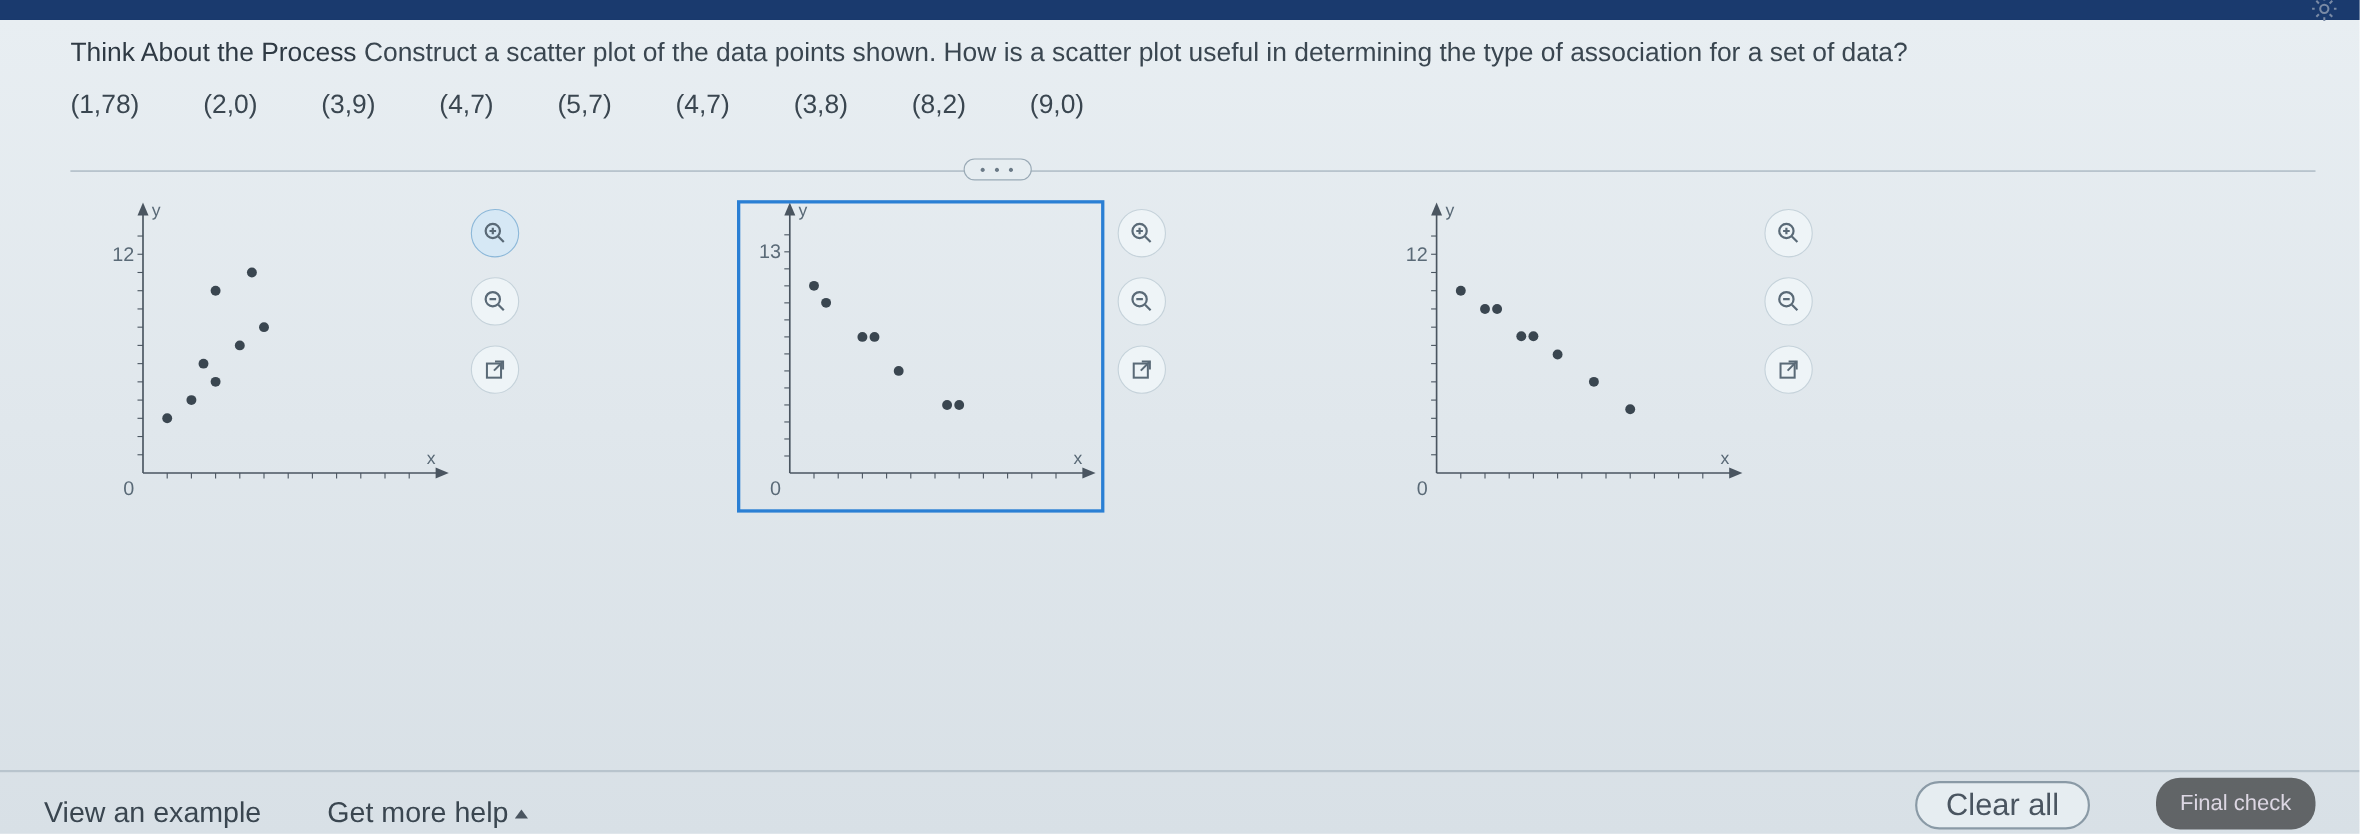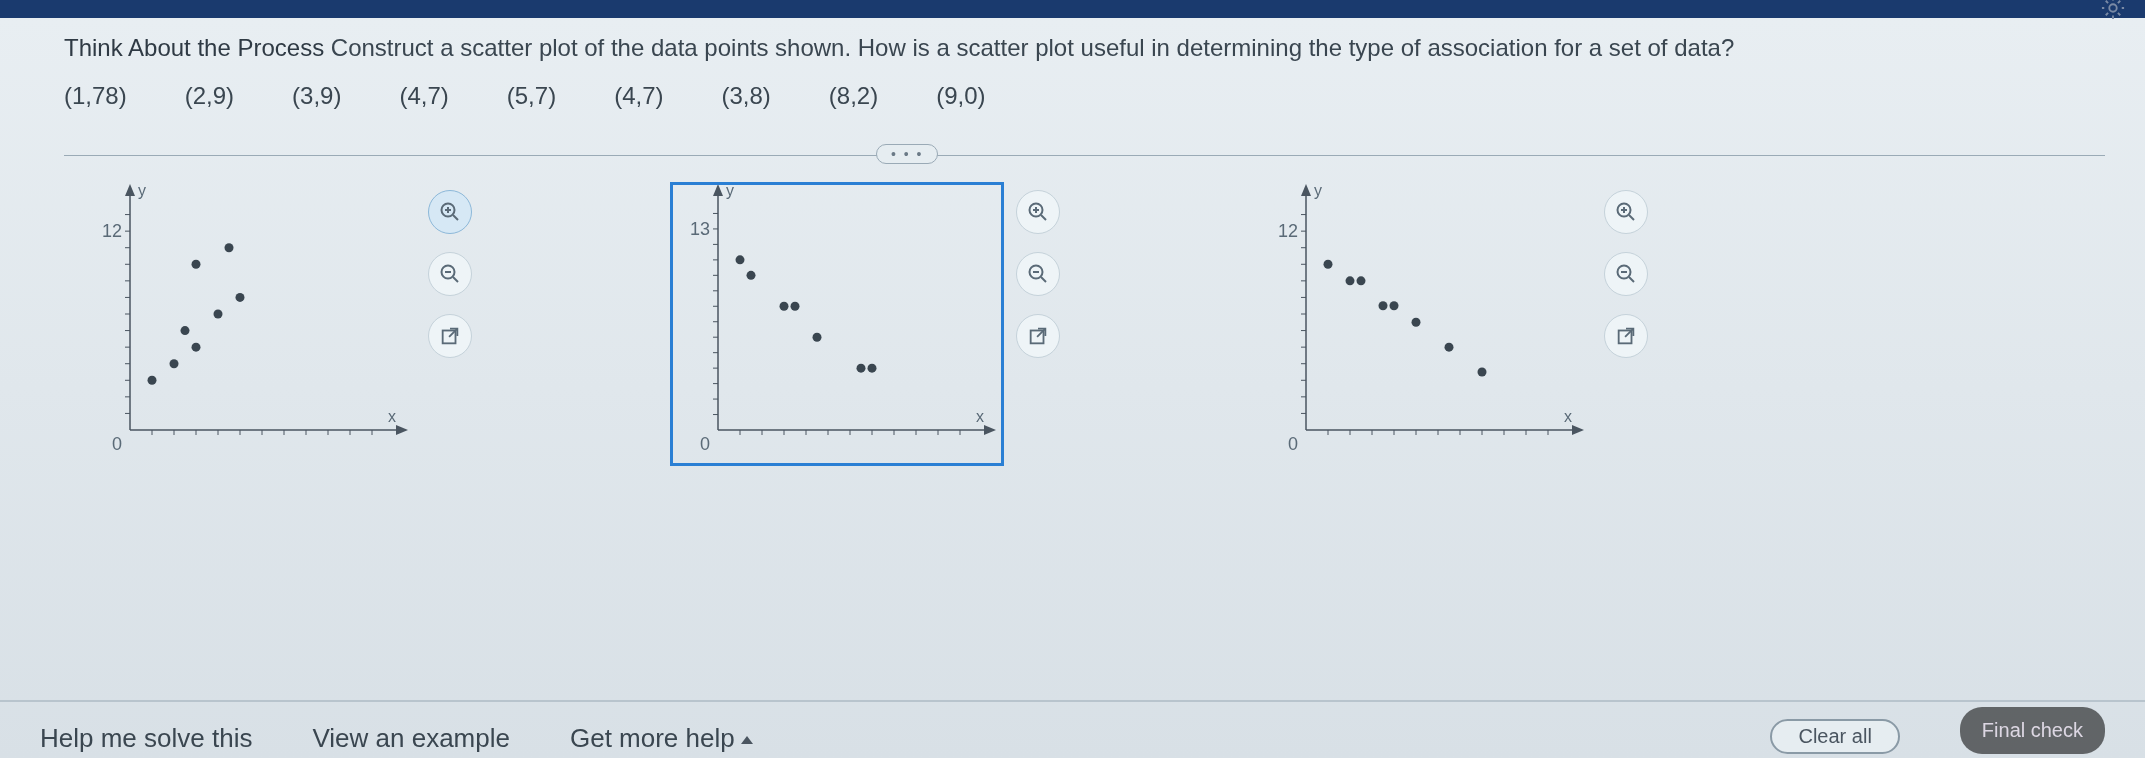--- a/index.html
+++ b/index.html
@@ -121,21 +121,21 @@
     gap: 60px;
     font-size: 26px;
     color: #3a4650;
   }
   .footer-link { cursor: pointer; }
   .footer-spacer { flex: 1; }
   .clear-btn {
     border: 2px solid #8a9aa6;
     border-radius: 22px;
     padding: 4px 26px;
-    font-size: 20px;
+    font-size: 28px;
     color: #4a5560;
     background: #e6edf1;
     cursor: pointer;
   }
   .final-btn {
     border-radius: 22px;
     padding: 12px 22px;
     font-size: 20px;
     color: #e0cfe0;
     background: #000000;
@@ -163,21 +163,21 @@
       <path d="M12 2.5v3M12 18.5v3M4.5 12h-2M21.5 12h-2M5.8 5.8l2 2M16.2 16.2l2 2M5.8 18.2l2-2M16.2 7.8l2-2"></path>
     </svg>
   </div>
 </div>
 
 <div class="content">
   <div class="question-text">
     <span class="q-title" style="font-weight:500">Think About the Process</span><span>  Construct a scatter plot of the data points shown. How is a scatter plot useful in determining the type of association for a set of data?</span><br>
   </div>
 
-  <div class="points-row" id="points-row"><span>(1,78)</span><span>(2,9)</span><span>(3,9)</span><span>(4,7)</span><span>(5,7)</span><span>(4,7)</span><span>(3,8)</span><span>(8,2)</span><span>(9,0)</span></div>
+  <div class="points-row" id="points-row"><span>(1,78)</span><span>(2,0)</span><span>(3,9)</span><span>(4,7)</span><span>(5,7)</span><span>(4,7)</span><span>(3,8)</span><span>(8,2)</span><span>(9,0)</span></div>
 
   <div class="divider-wrap">
     <div class="divider-line"></div>
     <div class="divider-pill">• • •</div>
   </div>
 
   <div class="charts-row" id="charts-row">
       <div class="chart-block">
         <div class="chart-svg-wrap"><svg viewBox="0 0 330 280">
             <line class="axis-line" x1="46" y1="8" x2="46" y2="246"></line>
@@ -379,21 +379,20 @@
               <polyline points="12,4 20,4 20,12"></polyline>
               <line x1="20" y1="4" x2="11" y2="13"></line>
             </svg>
           </div>
         </div>
       </div>
     </div>
 </div>
 
 <div class="footer-bar">
-  <span class="footer-link">Help me solve this</span>
   <span class="footer-link">View an example</span>
   <span class="footer-link">
     <span>Get more help</span><span class="caret-up"></span>
   </span>
   <span class="footer-spacer"></span>
   <button class="clear-btn">Clear all</button>
   <button class="final-btn">Final check</button>
 </div>
 
 </body></html>

